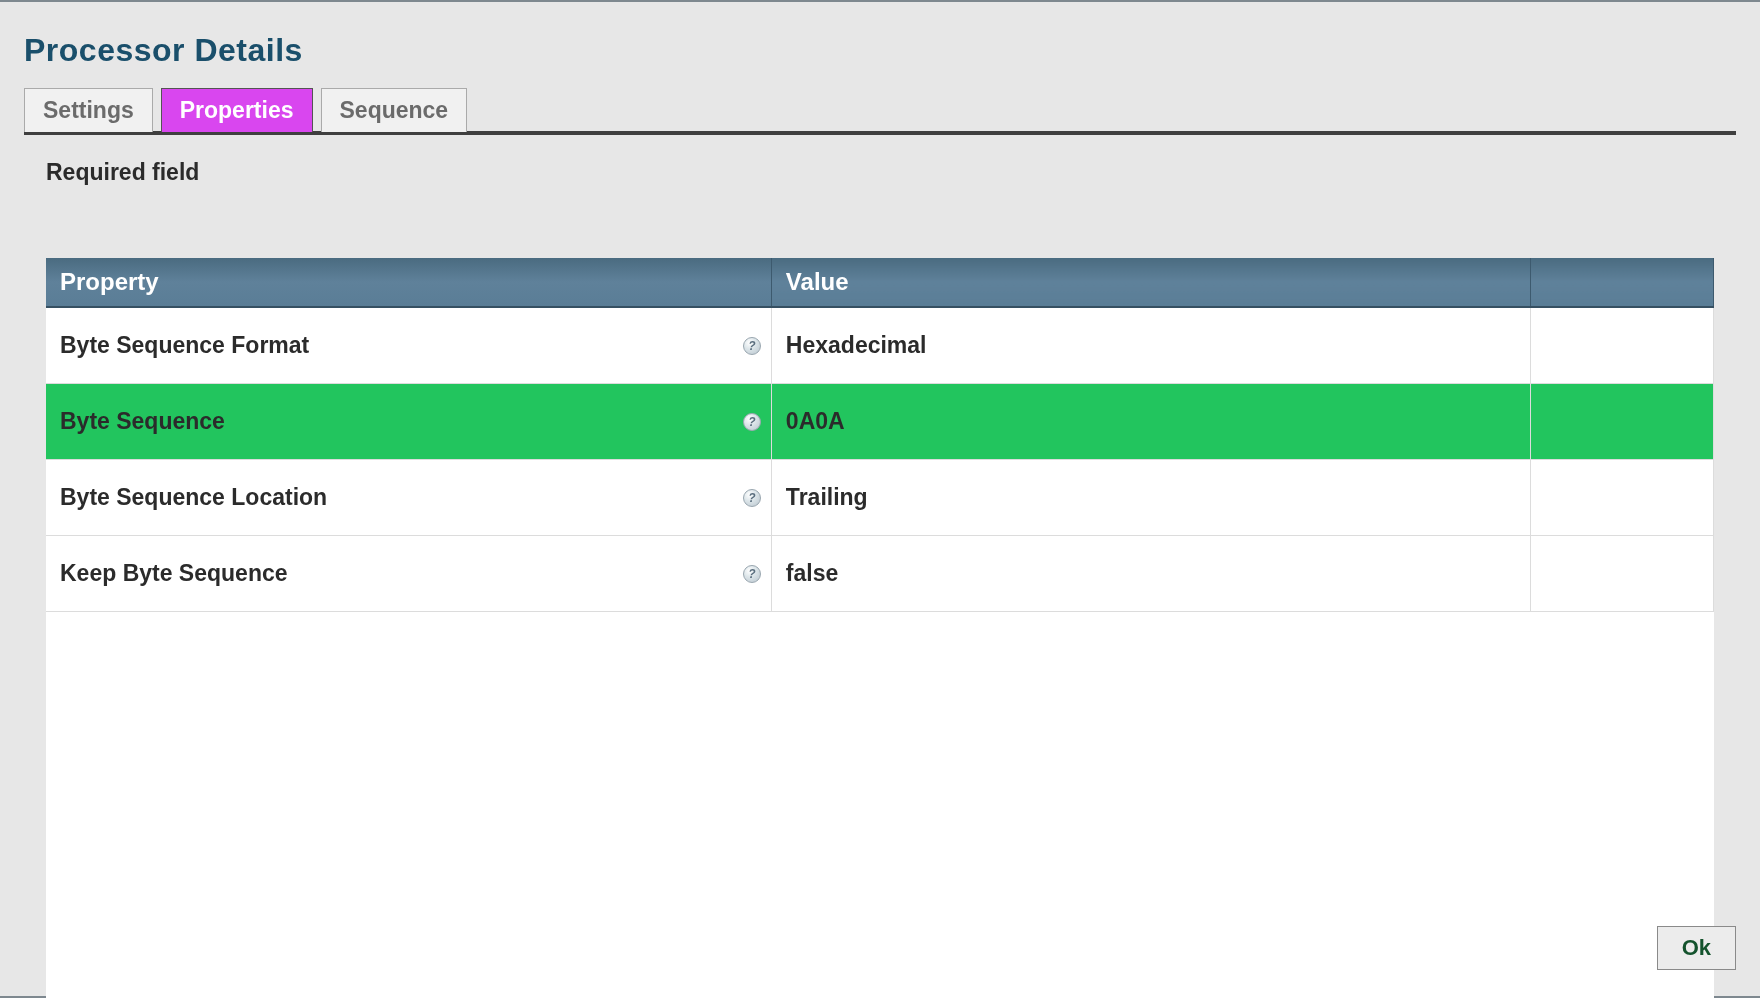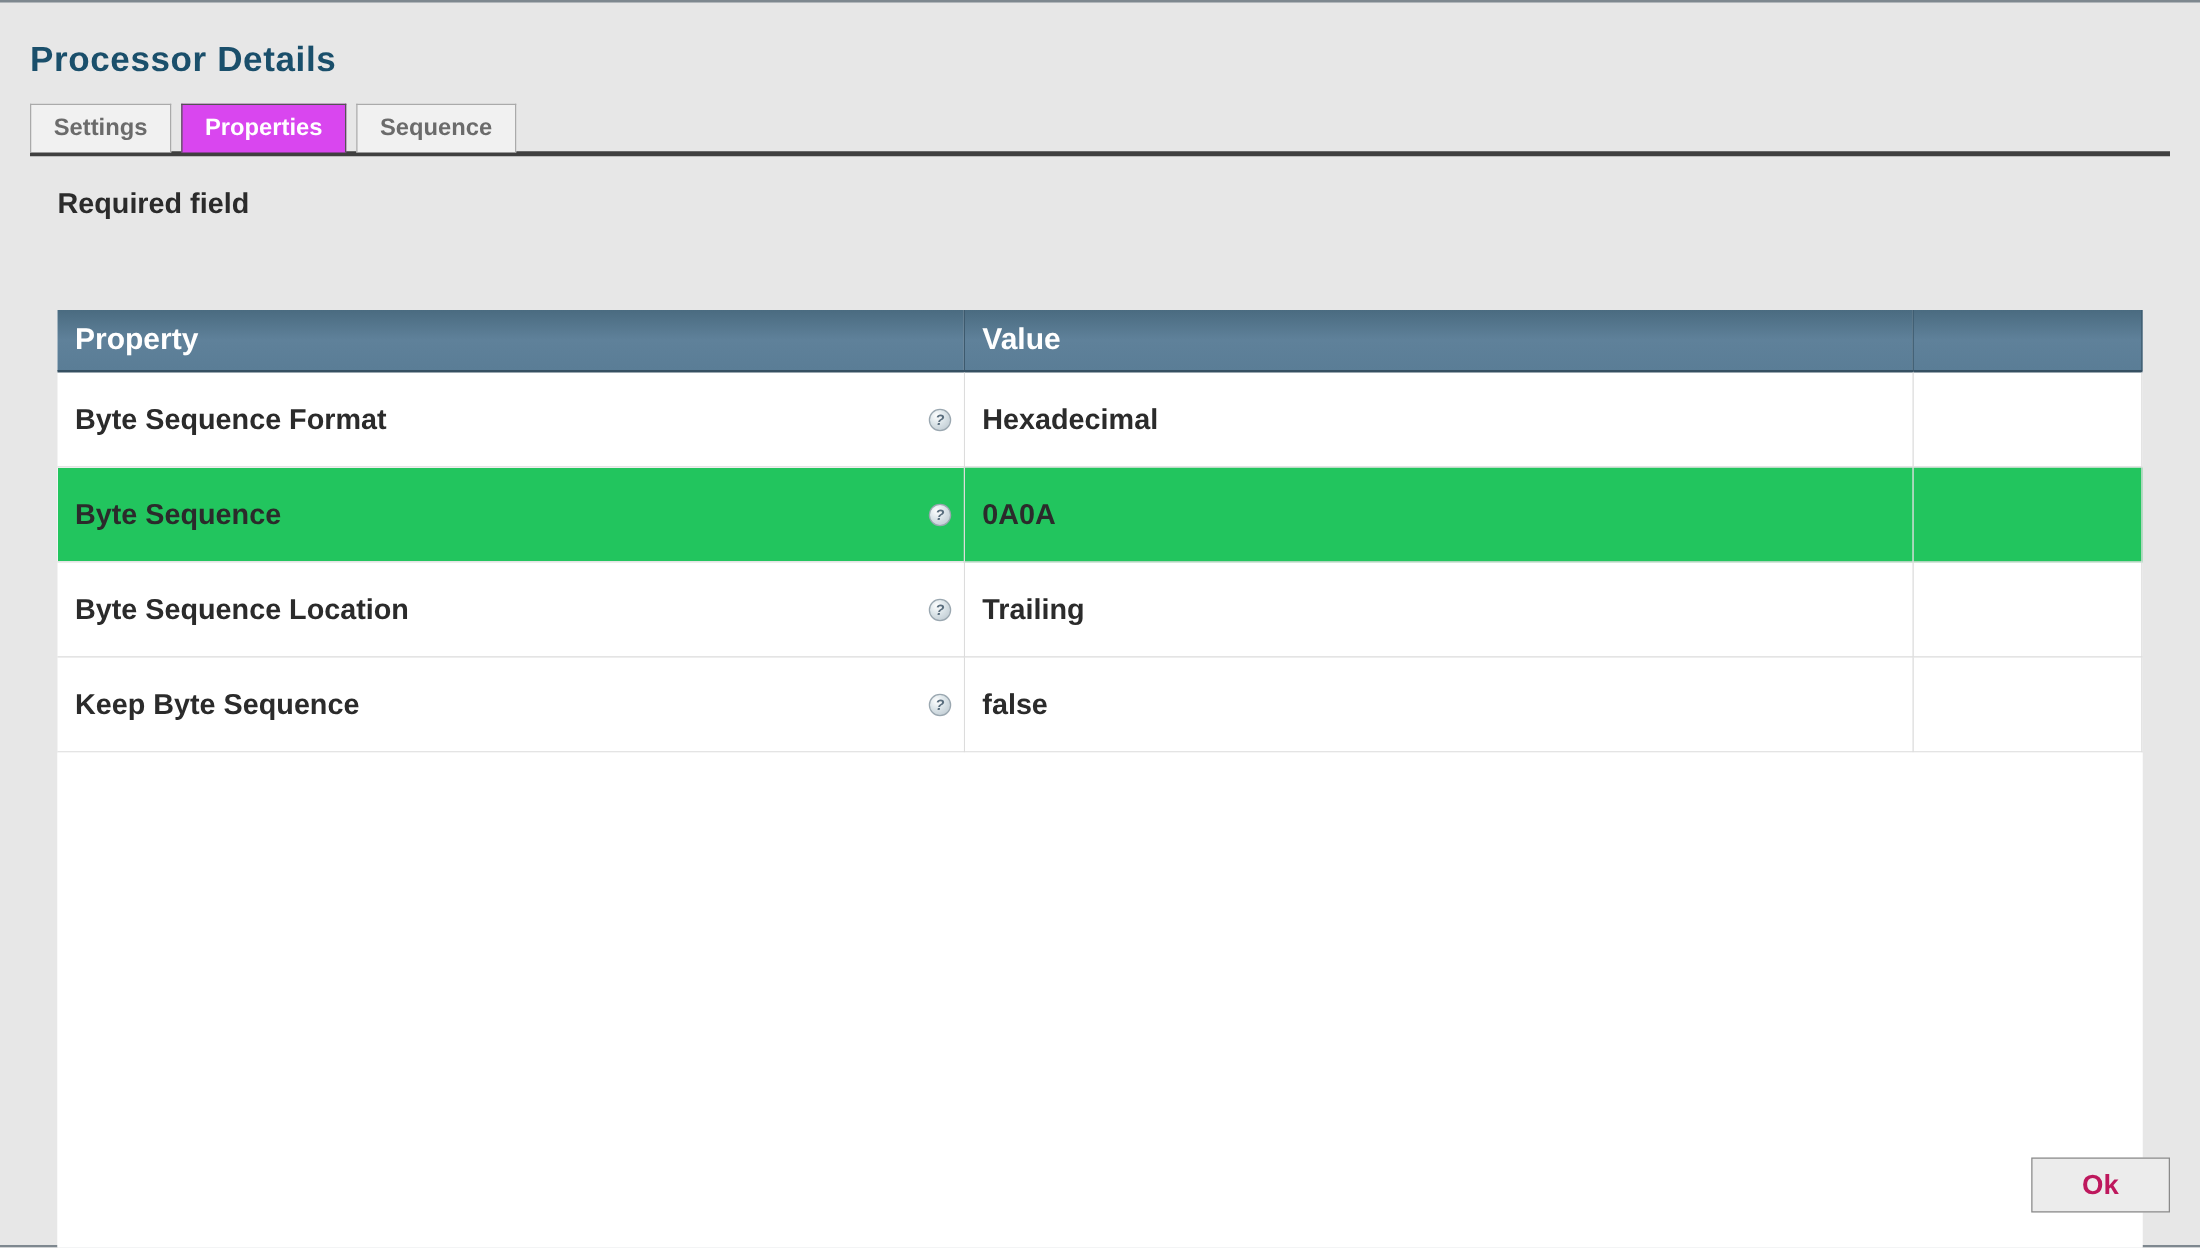--- a/index.html
+++ b/index.html
@@ -14,39 +14,39 @@
     border-top: 2px solid #7e888f;
     border-bottom: 2px solid #7e888f;
     width: 100%;
     height: 100%;
     background: #e7e7e7;
     padding: 0 24px;
     position: relative;
   }
   .dialog-title {
     color: #1a4f6b;
-    font-size: 28px;
+    font-size: 32px;
     font-weight: 700;
     padding: 30px 0 18px 0;
     letter-spacing: 0.5px;
   }
   .tabs {
     display: flex;
     align-items: flex-end;
     gap: 8px;
     border-bottom: 4px solid #3f3f3f;
     padding-left: 0;
   }
   .tab {
     background: #f1f1f1;
     border: 1px solid #aaa;
     border-bottom: none;
     color: #6b6b6b;
     font-weight: 700;
-    font-size: 19px;
+    font-size: 23px;
     padding: 8px 18px 8px 18px;
     cursor: pointer;
     position: relative;
     top: 1px;
   }
   .tab.active {
     background: #d946ef;
     color: #fff;
     border-color: #545454;
   }
@@ -120,22 +120,22 @@
     cursor: help;
   }
   .ok-btn {
     position: absolute;
     right: 24px;
     bottom: 26px;
     background: #ececec;
     border: 1px solid #8a8a8a;
     font-size: 22px;
     font-weight: 700;
-    color: #be185d;
-    padding: 8px 40px;
+    color: #14532d;
+    padding: 8px 24px;
     cursor: pointer;
   }
   .grid-container-bg{
      background:#fff;
      width:100%; height: 460px;
   }
 </style>
 </head>
 <body>
 

